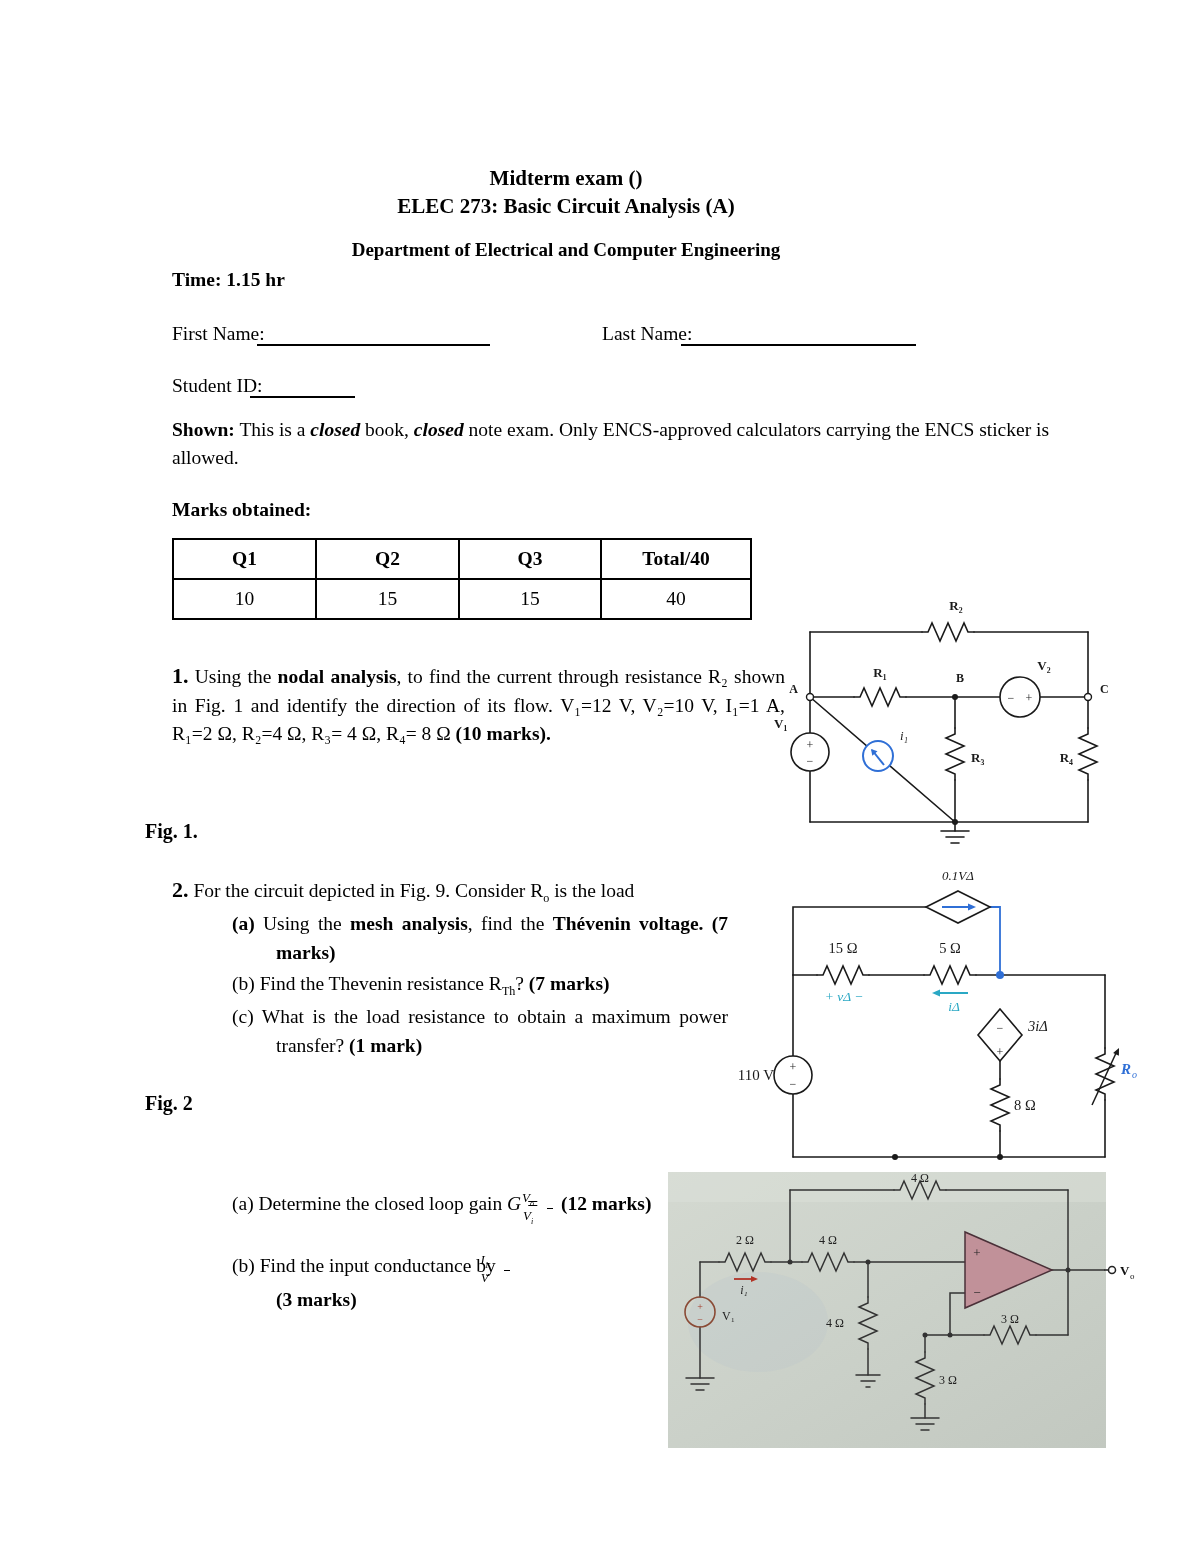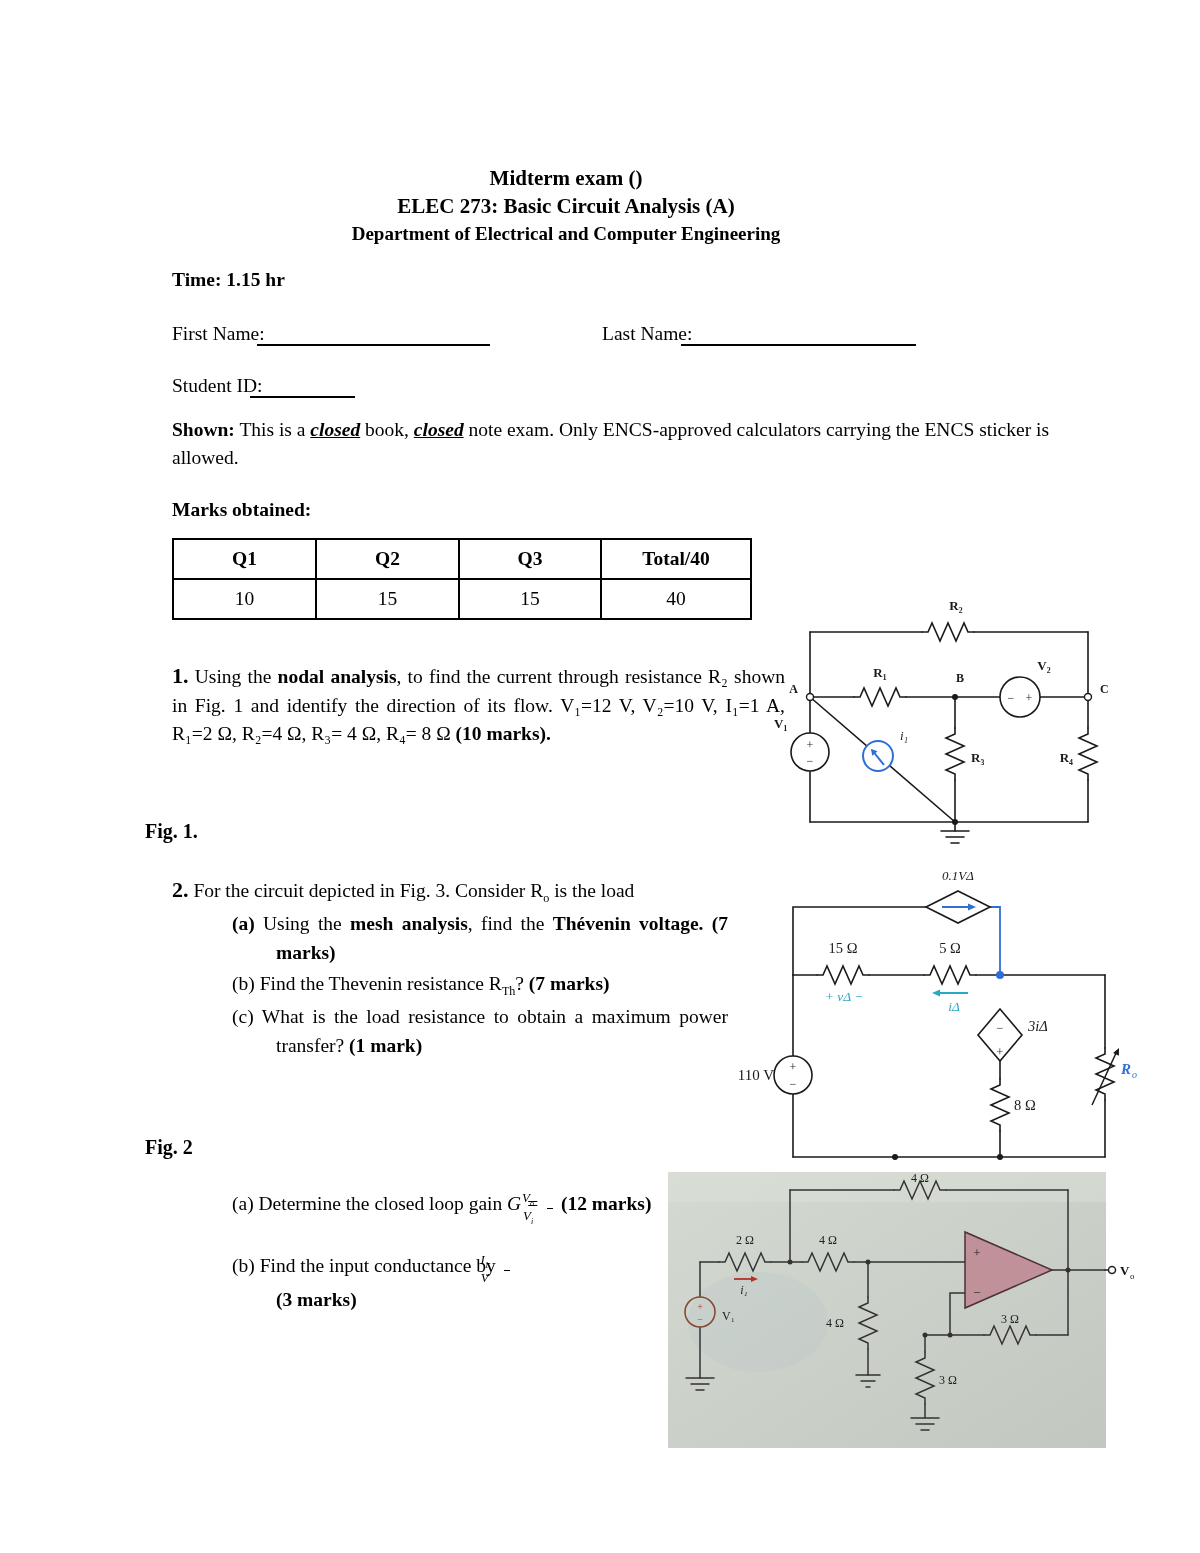--- a/index.html
+++ b/index.html
@@ -1,23 +1,23 @@
 <!DOCTYPE html>
 <html><head>
 <meta charset="utf-8">
 <style>
   html,body{margin:0;padding:0;}
   body{width:1200px;height:1553px;background:#ffffff;position:relative;overflow:hidden;
        font-family:"Liberation Serif","DejaVu Serif",serif;color:#000;}
   .abs{position:absolute;}
   .b{font-weight:bold;}
   .ital{font-style:italic;}
-  .closed{font-weight:bold;font-style:italic;text-decoration:underline;}
+  .closed{font-weight:bold;font-style:italic;}
   .title1{font-size:21px;font-weight:bold;line-height:1.35;}
-  .title3{font-size:19px;font-weight:bold;line-height:1.35;}
+  .title3{font-size:19px;font-weight:bold;line-height:1.35;margin-top:16px;}
   .bodytext{font-size:19.5px;line-height:1.45;margin-left:27px;}
   .just{text-align:justify;}
   .qnum{font-size:22px;font-weight:bold;}
   .item{margin-left:60px;padding-left:44px;text-indent:-44px;margin-top:3px;}
   .fieldline{border-bottom:2px solid #000;}
   table.marks{border-collapse:collapse;padding-left:24px;}
   table.marks td{border:2px solid #000;text-align:center;font-size:19.5px;height:38px;padding:0 4px;}
   .figcap{font-size:20px;font-weight:bold;text-align:left;}
   sub{font-size:0.62em;}
   .frac{display:inline-block;vertical-align:-10px;text-align:center;font-style:italic;
@@ -117,33 +117,33 @@
   <text x="201" y="180" font-size="13" font-weight="bold" text-anchor="start" fill="#1a1a1a">R₃</text>
   <text x="303" y="180" font-size="13" font-weight="bold" text-anchor="end" fill="#1a1a1a">R₄</text>
   <text x="40" y="167" font-size="12" text-anchor="middle" fill="#1a1a1a">+</text>
   <text x="40" y="183" font-size="12" text-anchor="middle" fill="#1a1a1a">−</text>
   <text x="241" y="120" font-size="12" text-anchor="middle" fill="#1a1a1a">−</text>
   <text x="259" y="120" font-size="12" text-anchor="middle" fill="#1a1a1a">+</text>
 </svg>
 
 <div class="abs bodytext" style="top:874px;left:145px;width:556px">
   <div class="just">
-    <span class="qnum">2.</span><span> For the circuit depicted in Fig. 3. Consider R</span><sub>o</sub><span> is the load</span>
+    <span class="qnum">2.</span><span> For the circuit depicted in Fig. 9. Consider R</span><sub>o</sub><span> is the load</span>
   </div>
   <div class="item just">
     <span class="b">(a)</span><span> Using the </span><span class="b">mesh analysis</span><span>, find the </span><span class="b">Thévenin voltage. (7 marks)</span>
   </div>
   <div class="item just">
     <span>(b)</span><span> Find the Thevenin resistance R</span><sub>Th</sub><span>? </span><span class="b">(7 marks)</span>
   </div>
   <div class="item just">
     <span>(c)</span><span> What is the load resistance to obtain a maximum power transfer? </span><span class="b">(1 mark)</span>
   </div>
 </div>
-<div class="abs figcap" style="top:1136px;left:145px;width:575px">Fig. 2</div>
+<div class="abs figcap" style="top:1092px;left:145px;width:575px">Fig. 2</div>
 
 <svg class="abs" style="left:730px;top:862px" width="435" height="315" viewBox="0 0 435 315">
   <g stroke="#1a1a1a" stroke-width="1.6" fill="none" stroke-linecap="round">
     <path d="M63 113 V194"></path>
       <path d="M63 232 V295"></path>
     <path d="M63 113 H87"></path>
     <path d="M87 113 l6 0 l4 -9 l8 18 l8 -18 l8 18 l8 -18 l4 9 l6 0"></path>
     <path d="M139 113 H194"></path>
     <path d="M194 113 l6 0 l4 -9 l8 18 l8 -18 l8 18 l8 -18 l4 9 l6 0"></path>
     <path d="M246 113 H375"></path>

